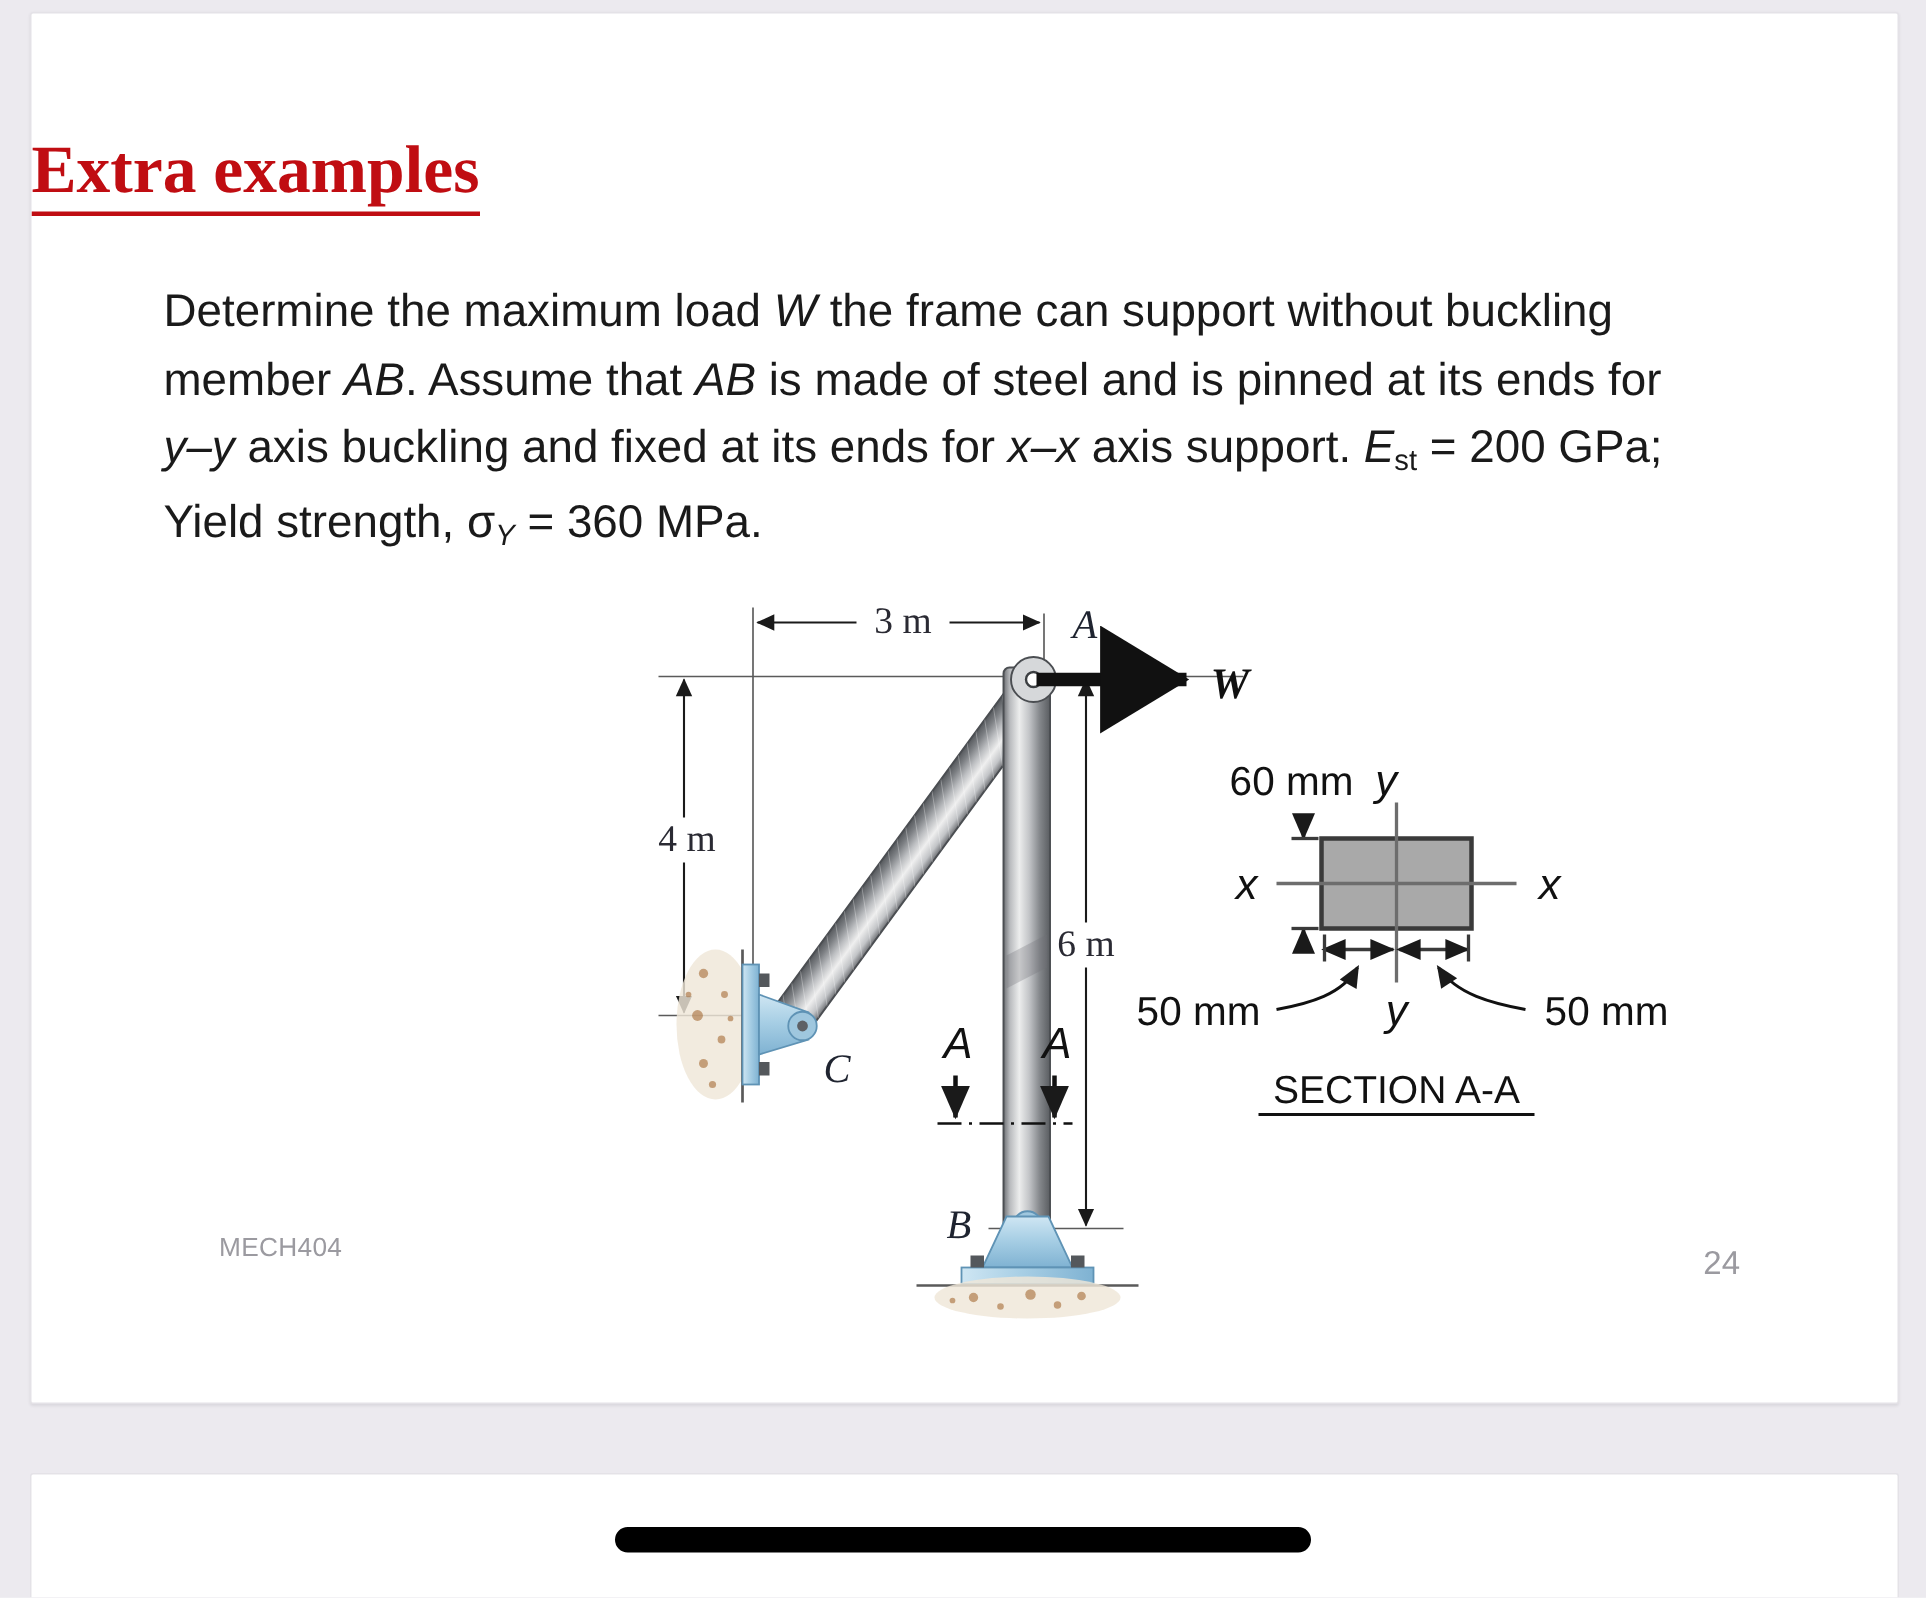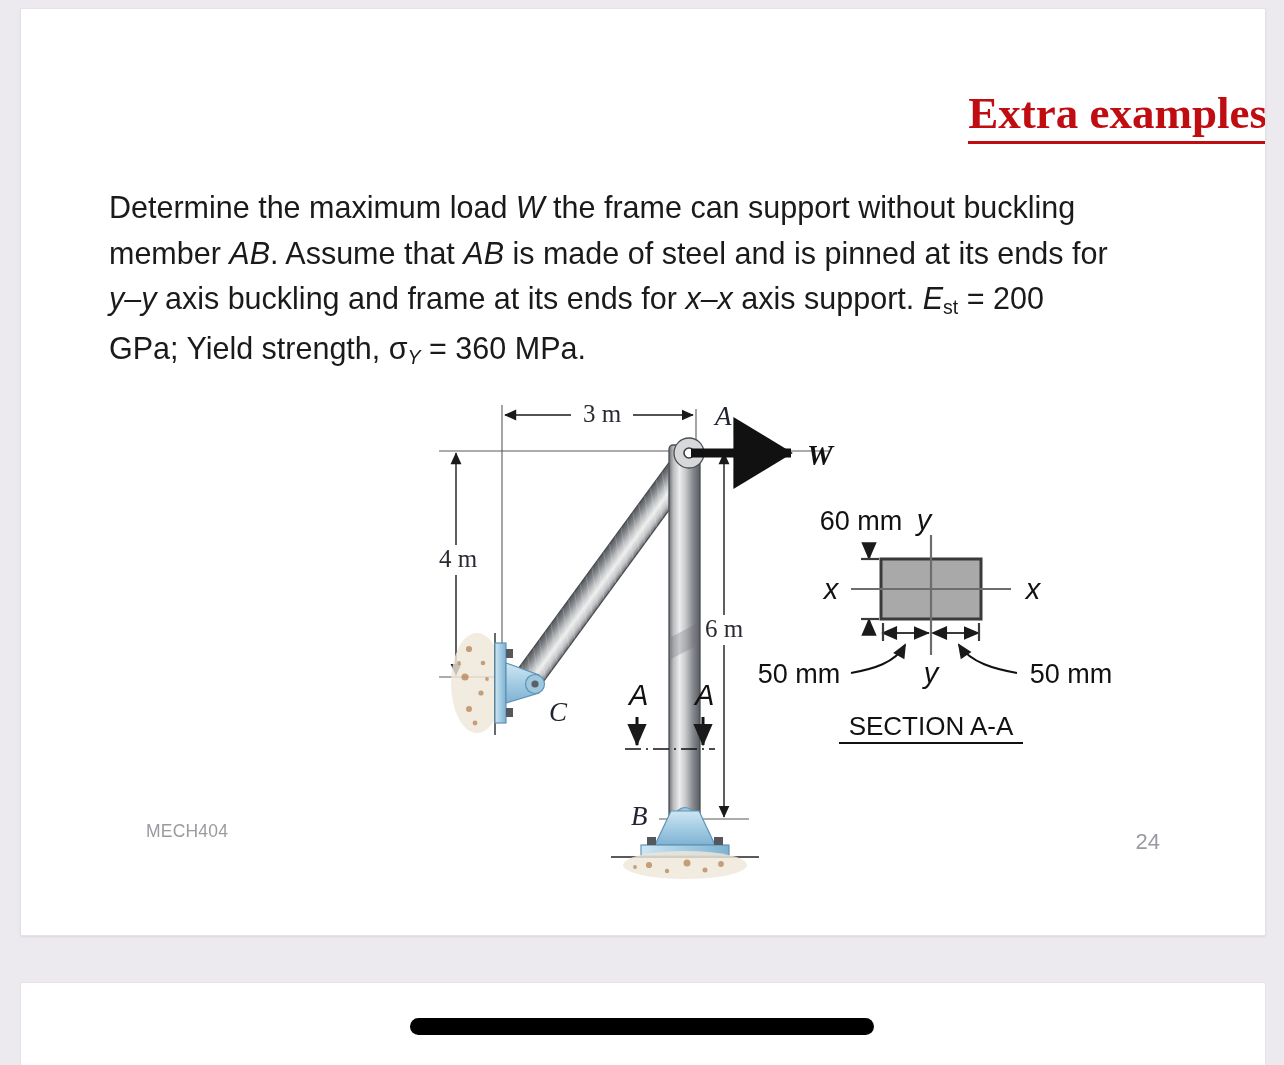--- a/index.html
+++ b/index.html
@@ -19,21 +19,21 @@
     background: #ffffff;
     border: 1px solid #e4e2e7;
     border-radius: 2px;
     box-shadow: 0 1px 2px rgba(60,56,70,0.10);
     overflow: hidden;
   }
 
   
   .slide-title {
     position: absolute; left: 0; top: 78px; width: 1246px;
-    text-align: right;
+    text-align: left;
     font-family: "Liberation Serif", serif;
     font-weight: 700;
     font-size: 45px;
     color: #c00d12;
     letter-spacing: 0px;
     white-space: nowrap;
   }
   .slide-title span.tu {
     border-bottom: 3px solid #c00d12;
     padding-bottom: 3px;
@@ -91,21 +91,21 @@
 
 <div id="root">
 
   <div class="slide-card">
 
     <div class="slide-title"><span class="tu">Extra examples</span></div>
 
     <div class="body-text">
       <span>Determine the maximum load </span><i>W</i><span> the frame can support without</span>
       <span>buckling member </span><i>AB</i><span>. Assume that </span><i>AB</i><span> is made of steel and is</span>
-      <span>pinned at its ends for </span><i>y–y</i><span> axis buckling and frame at its ends for </span><i>x–x</i>
+      <span>pinned at its ends for </span><i>y–y</i><span> axis buckling and fixed at its ends for </span><i>x–x</i>
       <span>axis support. </span><i>E</i><sub>st</sub><span> = 200 GPa; Yield strength, </span><span>σ</span><sub class="it">Y</sub><span> = 360 MPa.</span>
     </div>
 
     <div class="figure">
       <svg class="figsvg" width="720" height="500" viewBox="0 0 720 500">
         <defs>
           <linearGradient id="gStrutV" x1="0" y1="0" x2="1" y2="0">
             <stop offset="0%" stop-color="#6e7074"></stop>
             <stop offset="14%" stop-color="#b9bbbe"></stop>
             <stop offset="34%" stop-color="#eceded"></stop>

